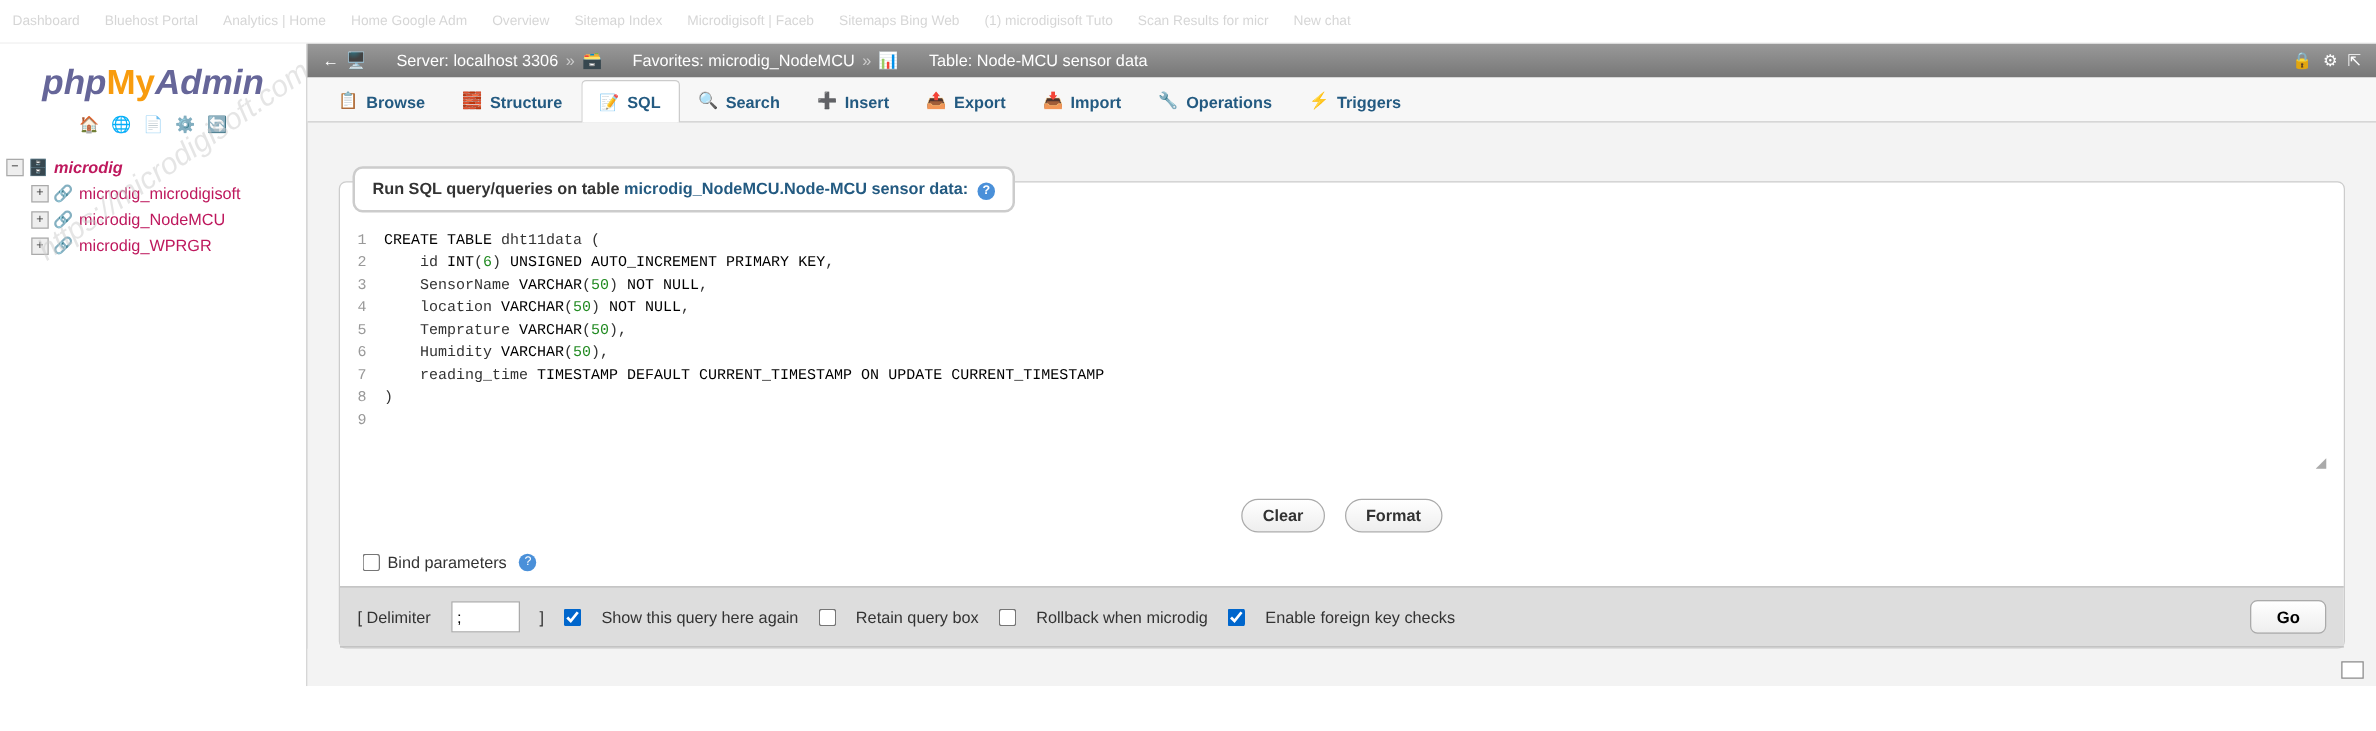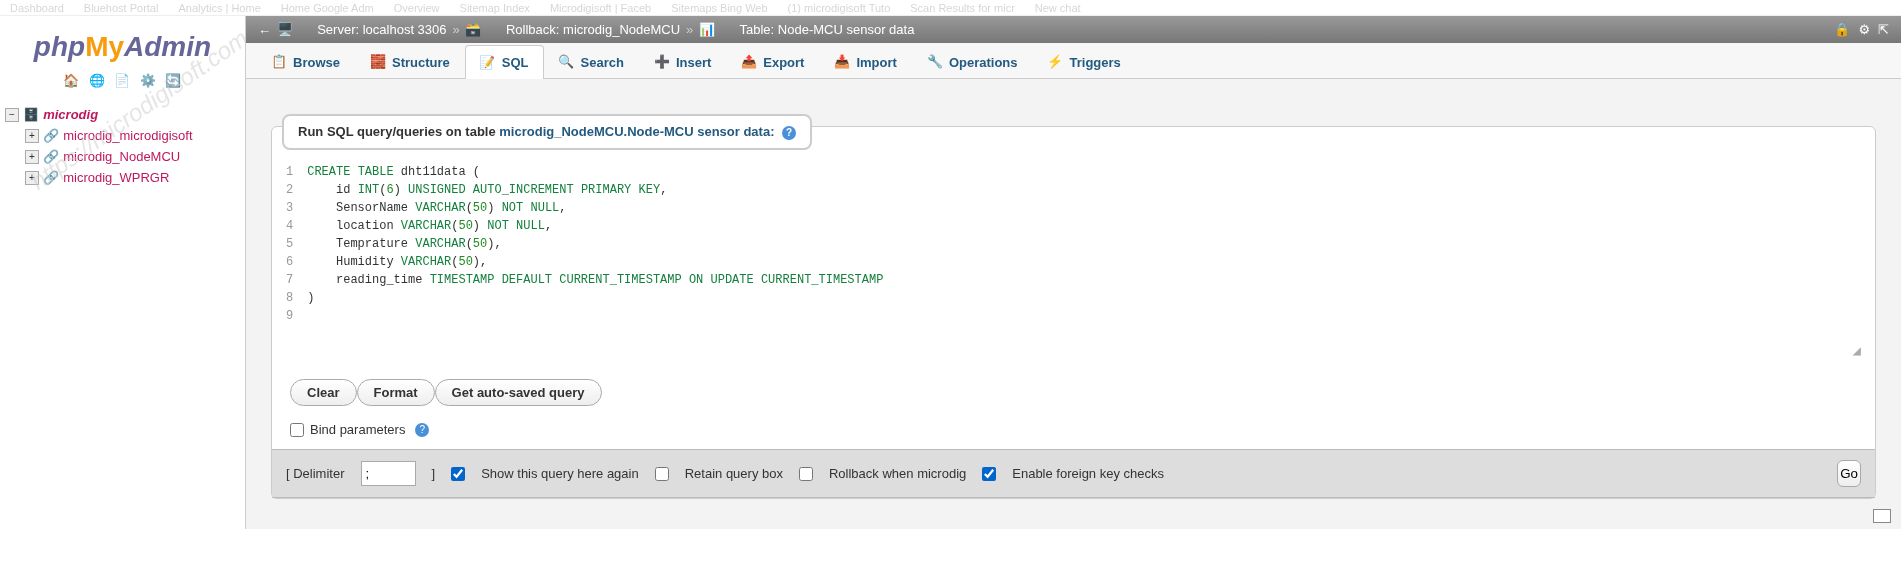--- a/index.html
+++ b/index.html
@@ -17,21 +17,21 @@
       left: 10px;
       font-size: 24px;
       color: #ccc;
       transform: rotate(-35deg);
       opacity: 0.5;
       pointer-events: none;
       z-index: 0;
       font-style: italic;
     }
     .bookmarks-bar {
-      height: 16px;
+      height: 35px;
       background: #fff;
       display: flex;
       align-items: center;
       padding: 0 10px;
       gap: 20px;
       color: #999;
       border-bottom: 1px solid #eee;
       font-size: 11px;
       overflow: hidden;
     }
@@ -172,32 +172,32 @@
       padding: 2px 6px;
       user-select: none;
       line-height: 1.5;
     }
     .code {
       flex: 1;
       padding: 2px 8px;
       white-space: pre;
       line-height: 1.5;
     }
-    .kw { color: #15803d; }
+    .kw { color: #000000; }
     .num { color: #228b22; }
     .resize-handle {
       position: absolute;
       bottom: 2px;
       right: 6px;
       color: #aaa;
       cursor: nwse-resize;
       font-size: 14px;
     }
 
-    .buttons-row { padding: 10px 18px; display: flex; gap: 0; }
+    .buttons-row { padding: 10px 18px; display: flex; gap: 16px; justify-content: center; }
     .btn {
       background: linear-gradient(to bottom, #fff, #eee);
       border: 1px solid #aaa;
       border-radius: 14px;
       padding: 5px 16px;
       cursor: pointer;
       font-weight: bold;
       color: #333;
       font-size: 13px;
     }
@@ -219,22 +219,22 @@
       background: #fff;
       border: 1px solid #aaa;
       padding: 4px;
       font-size: 13px;
     }
     .go-btn {
       margin-left: auto;
       background: linear-gradient(to bottom, #fff, #eee);
       border: 1px solid #aaa;
       border-radius: 6px;
-      padding: 5px 2px;
-      font-weight: normal;
+      padding: 5px 20px;
+      font-weight: bold;
       cursor: pointer;
     }
     .cb { width: 14px; height: 14px; accent-color: #0066cc; }
     label { cursor: pointer; }
     .bottom-gap { height: 30px; background: #f3f3f3; position: relative; }
     .console-toggle {
       position: absolute;
       right: 10px;
       bottom: 6px;
       width: 18px;
@@ -299,21 +299,21 @@
     </div>
   </div>
 
   <div class="main">
     <div class="breadcrumb">
       <span>←</span>
       <span>🖥️</span>
       <a href="#">Server: localhost 3306</a>
       <span class="breadcrumb-sep">»</span>
       <span>🗃️</span>
-      <a href="#">Rollback: microdig_NodeMCU</a>
+      <a href="#">Favorites: microdig_NodeMCU</a>
       <span class="breadcrumb-sep">»</span>
       <span>📊</span>
       <a href="#">Table: Node-MCU sensor data</a>
       <div class="breadcrumb-right">
         <span>🔒</span>
         <span>⚙</span>
         <span>⇱</span>
       </div>
     </div>
 
@@ -373,21 +373,20 @@
     Humidity <span class="kw">VARCHAR</span>(<span class="num">50</span>),
     reading_time <span class="kw">TIMESTAMP</span> <span class="kw">DEFAULT</span> <span class="kw">CURRENT_TIMESTAMP</span> <span class="kw">ON</span> <span class="kw">UPDATE</span> <span class="kw">CURRENT_TIMESTAMP</span>
 )
 </div>
         <div class="resize-handle">◢</div>
       </div>
 
       <div class="buttons-row">
         <button class="btn">Clear</button>
         <button class="btn">Format</button>
-        <button class="btn">Get auto-saved query</button>
       </div>
 
       <div class="bind-row">
         <input type="checkbox" class="cb" id="bindcb" style="">
         <label for="bindcb">Bind parameters</label>
         <span class="help-icon">?</span>
       </div>
 
       <div class="footer-bar">
         <span>[ Delimiter</span>

